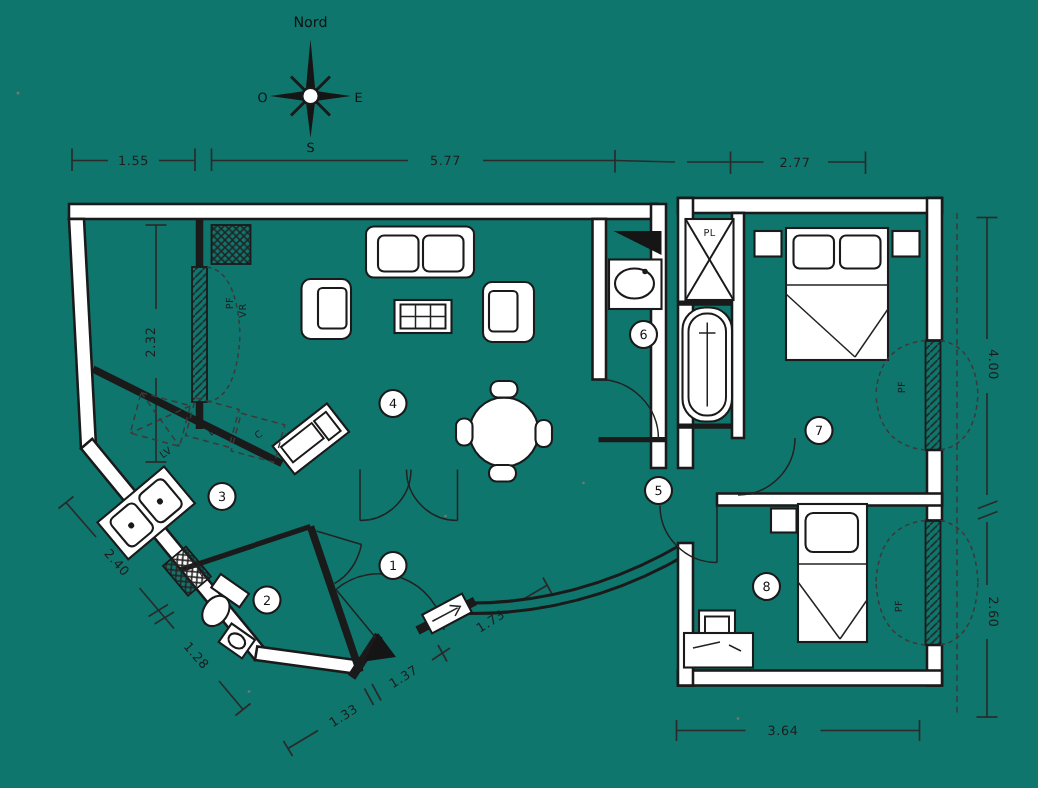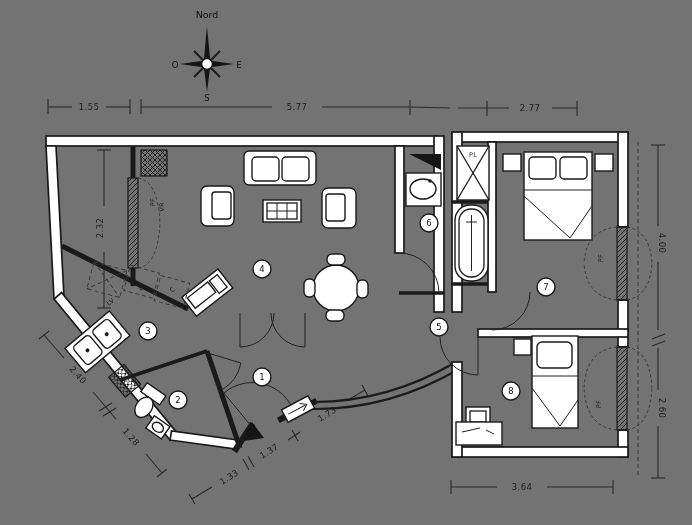--- a/index.html
+++ b/index.html
@@ -1,16 +1,16 @@
 <!DOCTYPE html>
 <html><head>
 <meta charset="utf-8">
 <style>
   html,body{margin:0;padding:0;background:#fff;}
-  .sheet{position:relative;width:692px;height:525px;background:#737373;overflow:hidden;}
+  .sheet{position:relative;width:692px;height:525px;background:#0f766e;overflow:hidden;}
   svg{display:block;}
   text{font-family:"DejaVu Sans",sans-serif;}
   .wall{fill:#fff;stroke:#1a1a1a;stroke-width:1.7;}
   .wl5{stroke:#1a1a1a;stroke-width:5;fill:none;}
   .wl4{stroke:#1a1a1a;stroke-width:3.5;fill:none;}
   .wl6{stroke:#1a1a1a;stroke-width:6;fill:none;stroke-linecap:square;}
   .thin{stroke:#1a1a1a;stroke-width:1.3;fill:none;}
   .thin2{stroke:#222;stroke-width:1;fill:none;}
   .curve{stroke:#1a1a1a;stroke-width:2.1;fill:none;}
   .furn{fill:#fff;stroke:#1a1a1a;stroke-width:1.4;}

